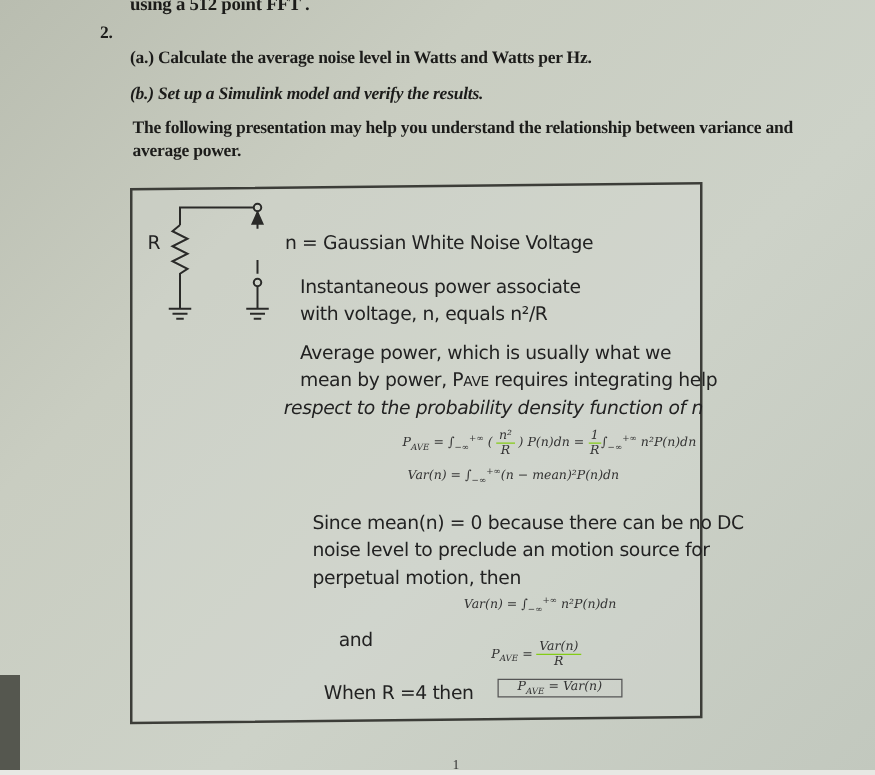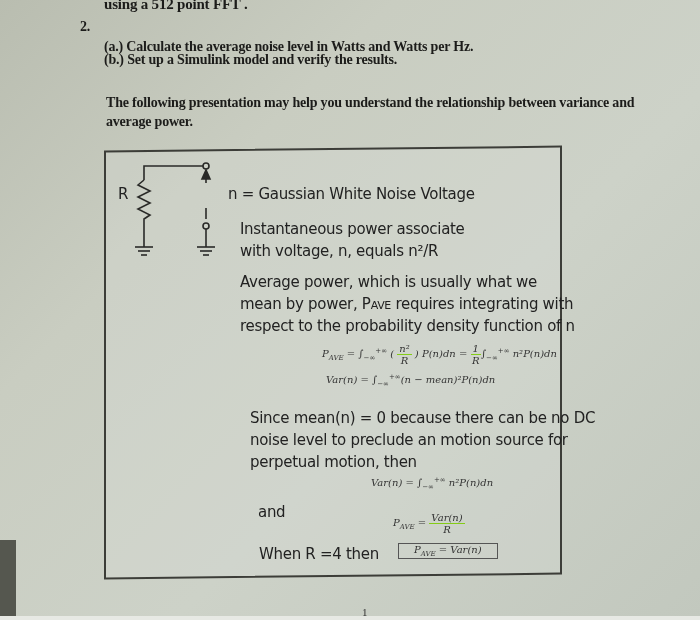--- a/index.html
+++ b/index.html
@@ -13,42 +13,42 @@
     position:absolute; left:0; top:540px; width:16px; height:80px;
     background:#55574f;
   }
   .bottom-edge {
     position:absolute; left:0; top:616px; width:700px; height:4px; background:#e7e9e4;
   }
   .serif-text { position:absolute; font-family:"Liberation Serif", serif; font-weight:bold; font-size:14px; white-space:nowrap; letter-spacing:-0.2px; }
   .line-top { left:104px; top:-4px; font-size:15px; }
   .q-num { left:80px; top:19px; font-size:14px; }
   .q-a { left:104px; top:39px; }
-  .q-b { left:104px; top:52px; }
+  .q-b { left:104px; top:68px;font-style:italic; }
   .intro1 { left:106px; top:95px; }
   .intro2 { left:106px; top:114px; }
 
   .box {
     position:absolute; left:104px; top:148px; width:454px; height:425px;
     border:2px solid #3c3d38; border-top-width:2px;
     transform: skewY(-0.6deg);
     background: rgba(220,225,218,0.25);
   }
   .sans { position:absolute; font-family:"DejaVu Sans", sans-serif; font-size:15px; white-space:nowrap; color:#222; letter-spacing:-0.3px; }
   .r-label { left:118px; top:185px; }
   .n-title { left:228px; top:185px;text-align:center; }
   .inst1 { left:240px; top:220px; }
   .inst2 { left:240px; top:242px; }
   .avg1 { left:240px; top:273px; }
   .avg2 { left:240px; top:295px; }
-  .avg3 { left:240px; top:317px; }
+  .avg3 { left:227px; top:317px;font-style:italic; }
   .since1 { left:250px; top:409px; }
   .since2 { left:250px; top:431px; }
   .since3 { left:250px; top:453px; }
-  .and-lbl { left:258px; top:503px; }
+  .and-lbl { left:271px; top:503px; }
   .when-lbl { left:259px; top:545px; }
   .small-caps { font-size:11px; }
 
   .eq { position:absolute; font-family:"DejaVu Serif", serif; font-style:italic; font-size:10px; white-space:nowrap; color:#333; }
   .eq1 { left:322px; top:343px; }
   .eq2 { left:326px; top:373px; }
   .eq3 { left:371px; top:476px; }
   .eq4 { left:393px; top:512px; }
   .eq5 { left:398px; top:543px; border:1.5px solid #555; padding:0 15px; }
   .frac { display:inline-block; vertical-align:middle; text-align:center; }
@@ -104,21 +104,21 @@
     <line x1="70" y1="96" x2="82" y2="96"></line>
     <line x1="73" y1="100" x2="79" y2="100"></line>
   </g>
 </svg>
 
 <div class="sans r-label">R</div>
 <div class="sans n-title">n = Gaussian White Noise Voltage</div>
 <div class="sans inst1">Instantaneous power associate</div>
 <div class="sans inst2">with voltage, n, equals n²/R</div>
 <div class="sans avg1">Average power, which is usually what we</div>
-<div class="sans avg2"><span>mean by power, P</span><span class="small-caps">AVE</span><span> requires integrating with</span></div>
+<div class="sans avg2"><span>mean by power, P</span><span class="small-caps">AVE</span><span> requires integrating help</span></div>
 <div class="sans avg3">respect to the probability density function of n</div>
 
 <div class="eq eq1">P<sub>AVE</sub> = ∫<sub>−∞</sub><sup>+∞</sup> ( <span class="frac"><span class="num">n²</span><span class="den">R</span></span> ) P(n)dn = <span class="frac"><span class="num">1</span><span class="den">R</span></span>∫<sub>−∞</sub><sup>+∞</sup> n²P(n)dn</div>
 <div class="eq eq2">Var(n) = ∫<sub>−∞</sub><sup>+∞</sup>(n − mean)²P(n)dn</div>
 
 <div class="sans since1">Since mean(n) = 0 because there can be no DC</div>
 <div class="sans since2">noise level to preclude an motion source for</div>
 <div class="sans since3">perpetual motion, then</div>
 
 <div class="eq eq3">Var(n) = ∫<sub>−∞</sub><sup>+∞</sup> n²P(n)dn</div>

